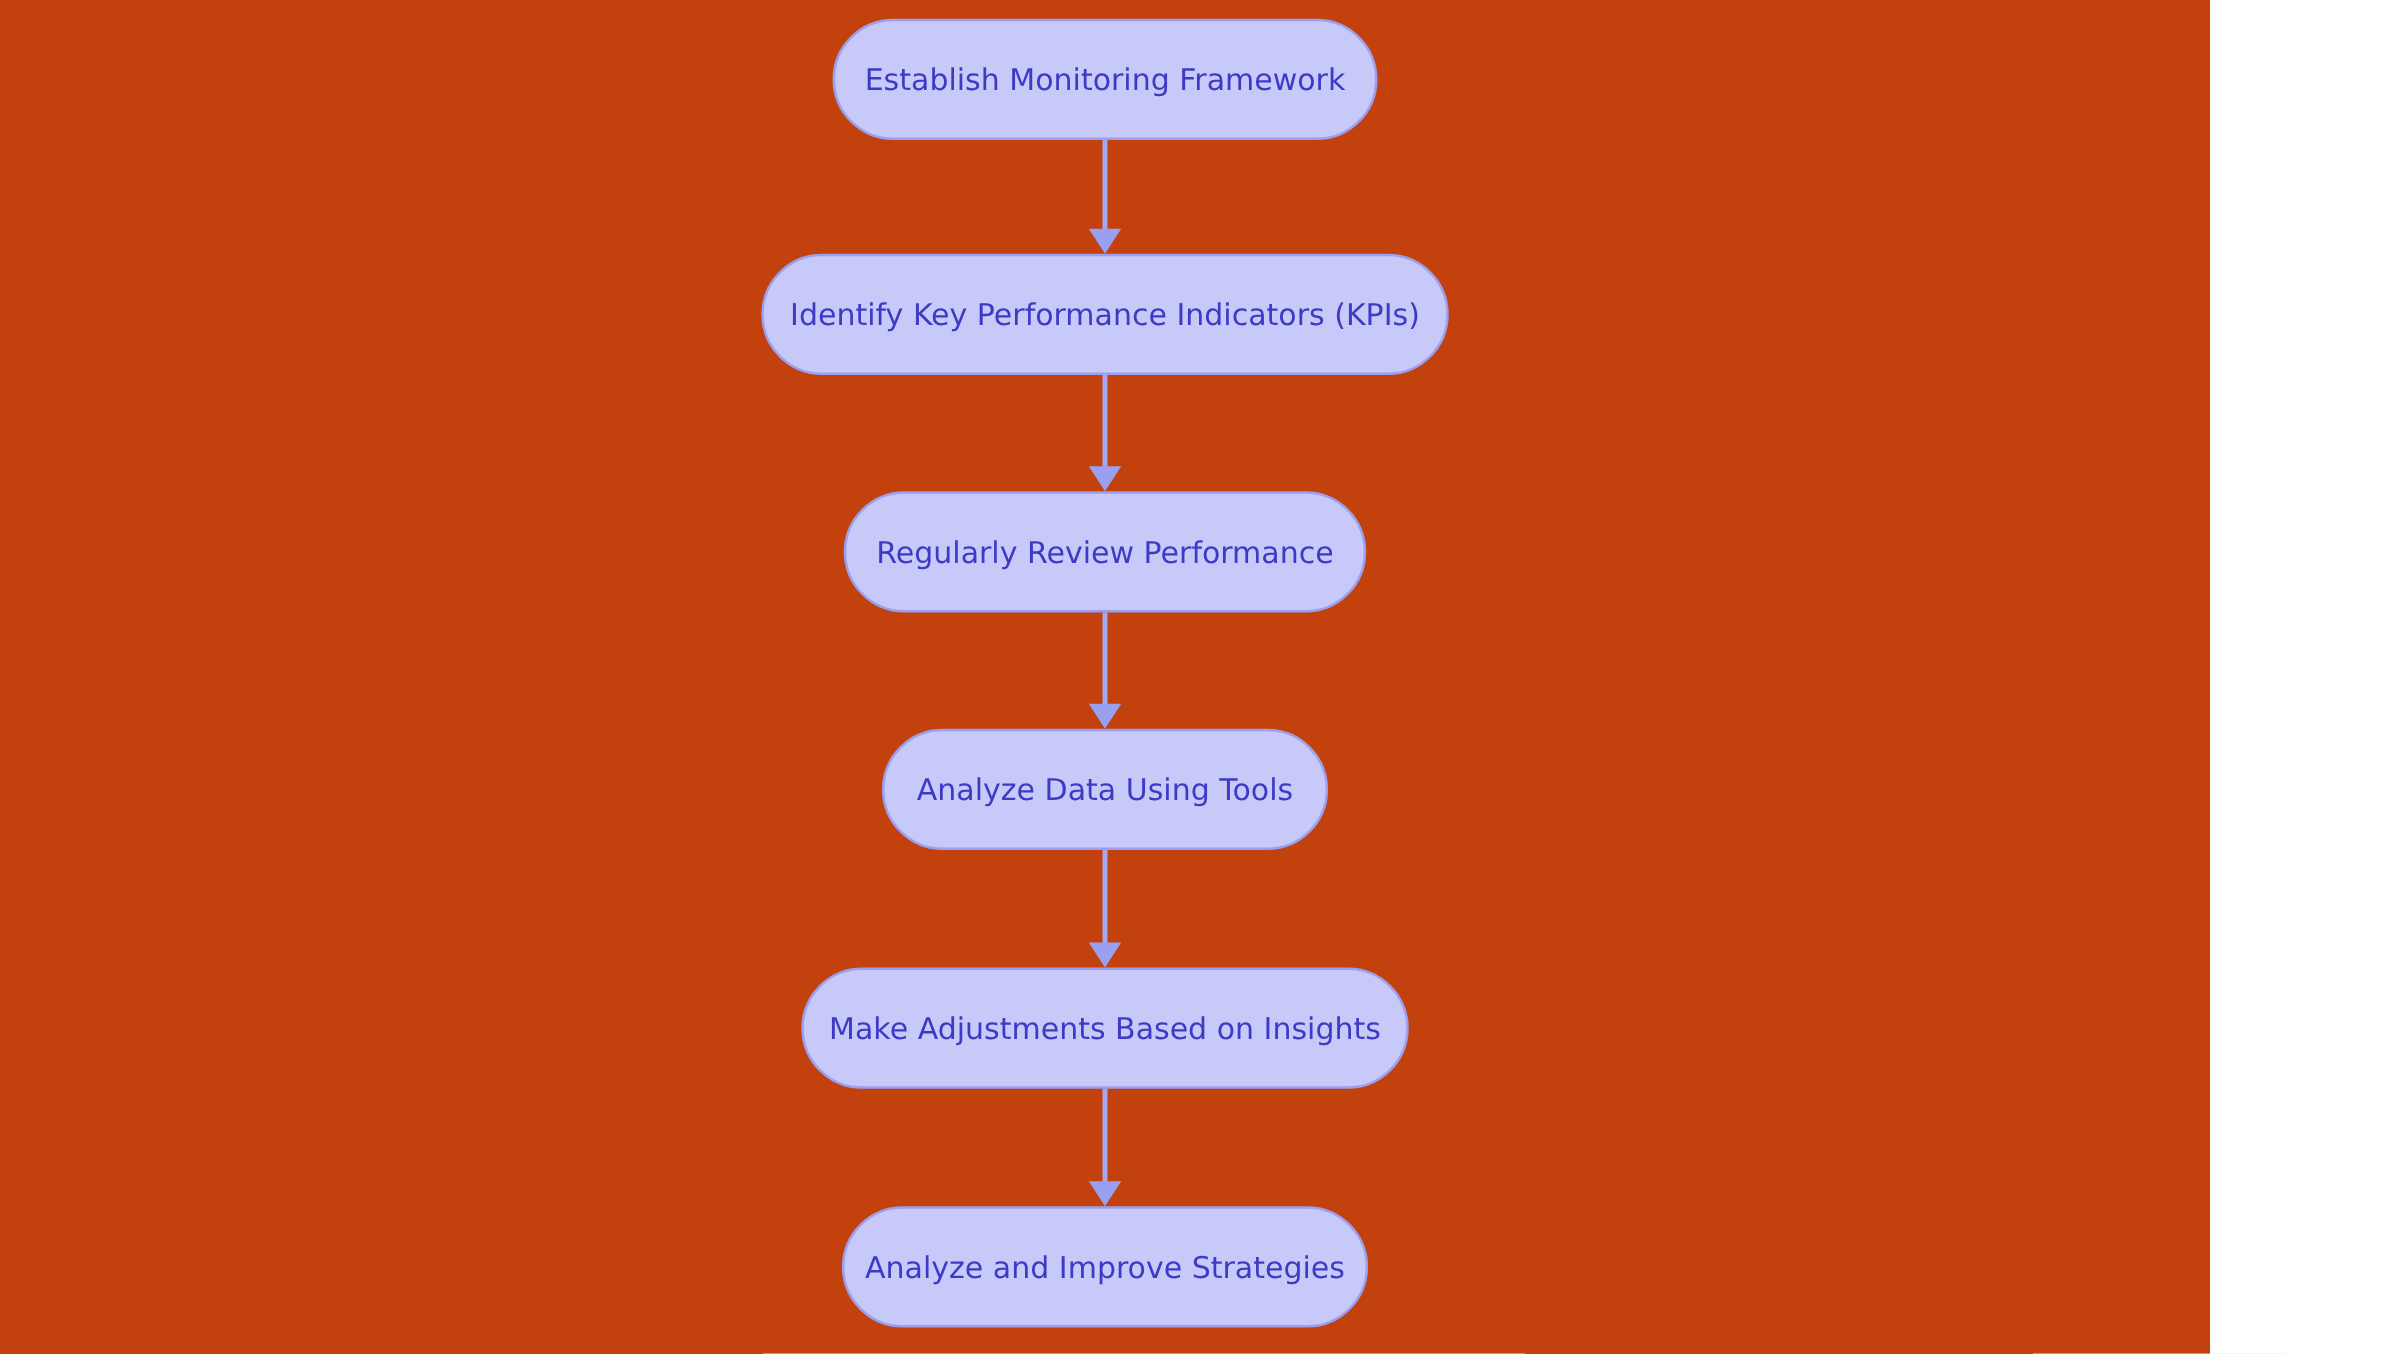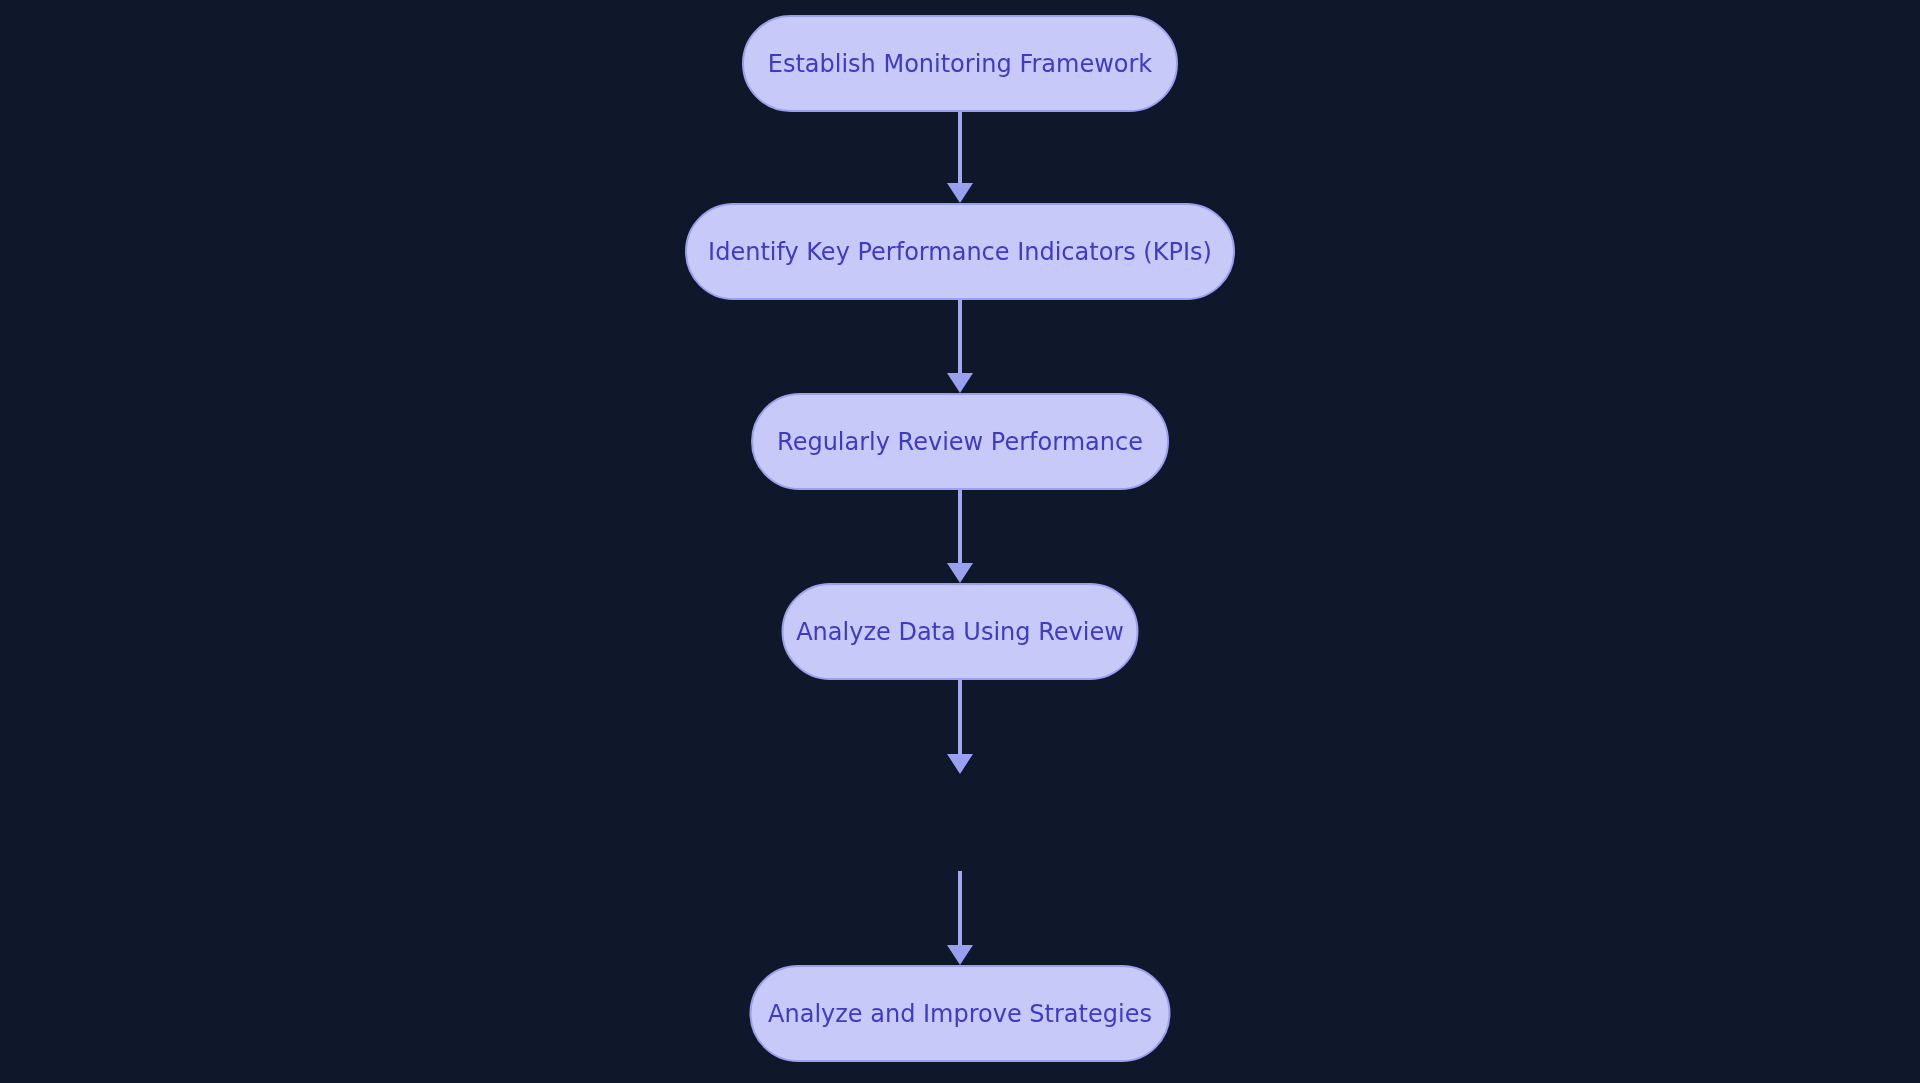--- a/index.html
+++ b/index.html
@@ -6,23 +6,23 @@
     margin: 0;
     padding: 0;
     width: 1920px;
     height: 1083px;
     background: #ffffff;
     overflow: hidden;
     font-family: "DejaVu Sans", "Liberation Sans", sans-serif;
   }
   .canvas {
     position: relative;
-    width: 1920px;
+    width: 1768px;
     height: 1083px;
-    background: #0f172a;
+    background: #c2410c;
   }
   .node {
     position: absolute;
     left: 50%;
     transform: translateX(-50%);
     height: 97px;
     background: #c7c9f8;
     border: 2px solid #9a9ff0;
     border-radius: 50px;
     display: flex;
@@ -95,28 +95,31 @@
   <div class="node n2">
     <span>Regularly Review Performance</span>
   </div>
 
   <div class="arrow a2">
     <div class="shaft"></div>
     <div class="head"></div>
   </div>
 
   <div class="node n3">
-    <span>Analyze Data Using Review</span>
+    <span>Analyze Data Using Tools</span>
   </div>
 
   <div class="arrow a3">
     <div class="shaft"></div>
     <div class="head"></div>
   </div>
 
+  <div class="node n4">
+    <span>Make Adjustments Based on Insights</span>
+  </div>
 
   <div class="arrow a4">
     <div class="shaft"></div>
     <div class="head"></div>
   </div>
 
   <div class="node n5">
     <span>Analyze and Improve Strategies</span>
   </div>
 

